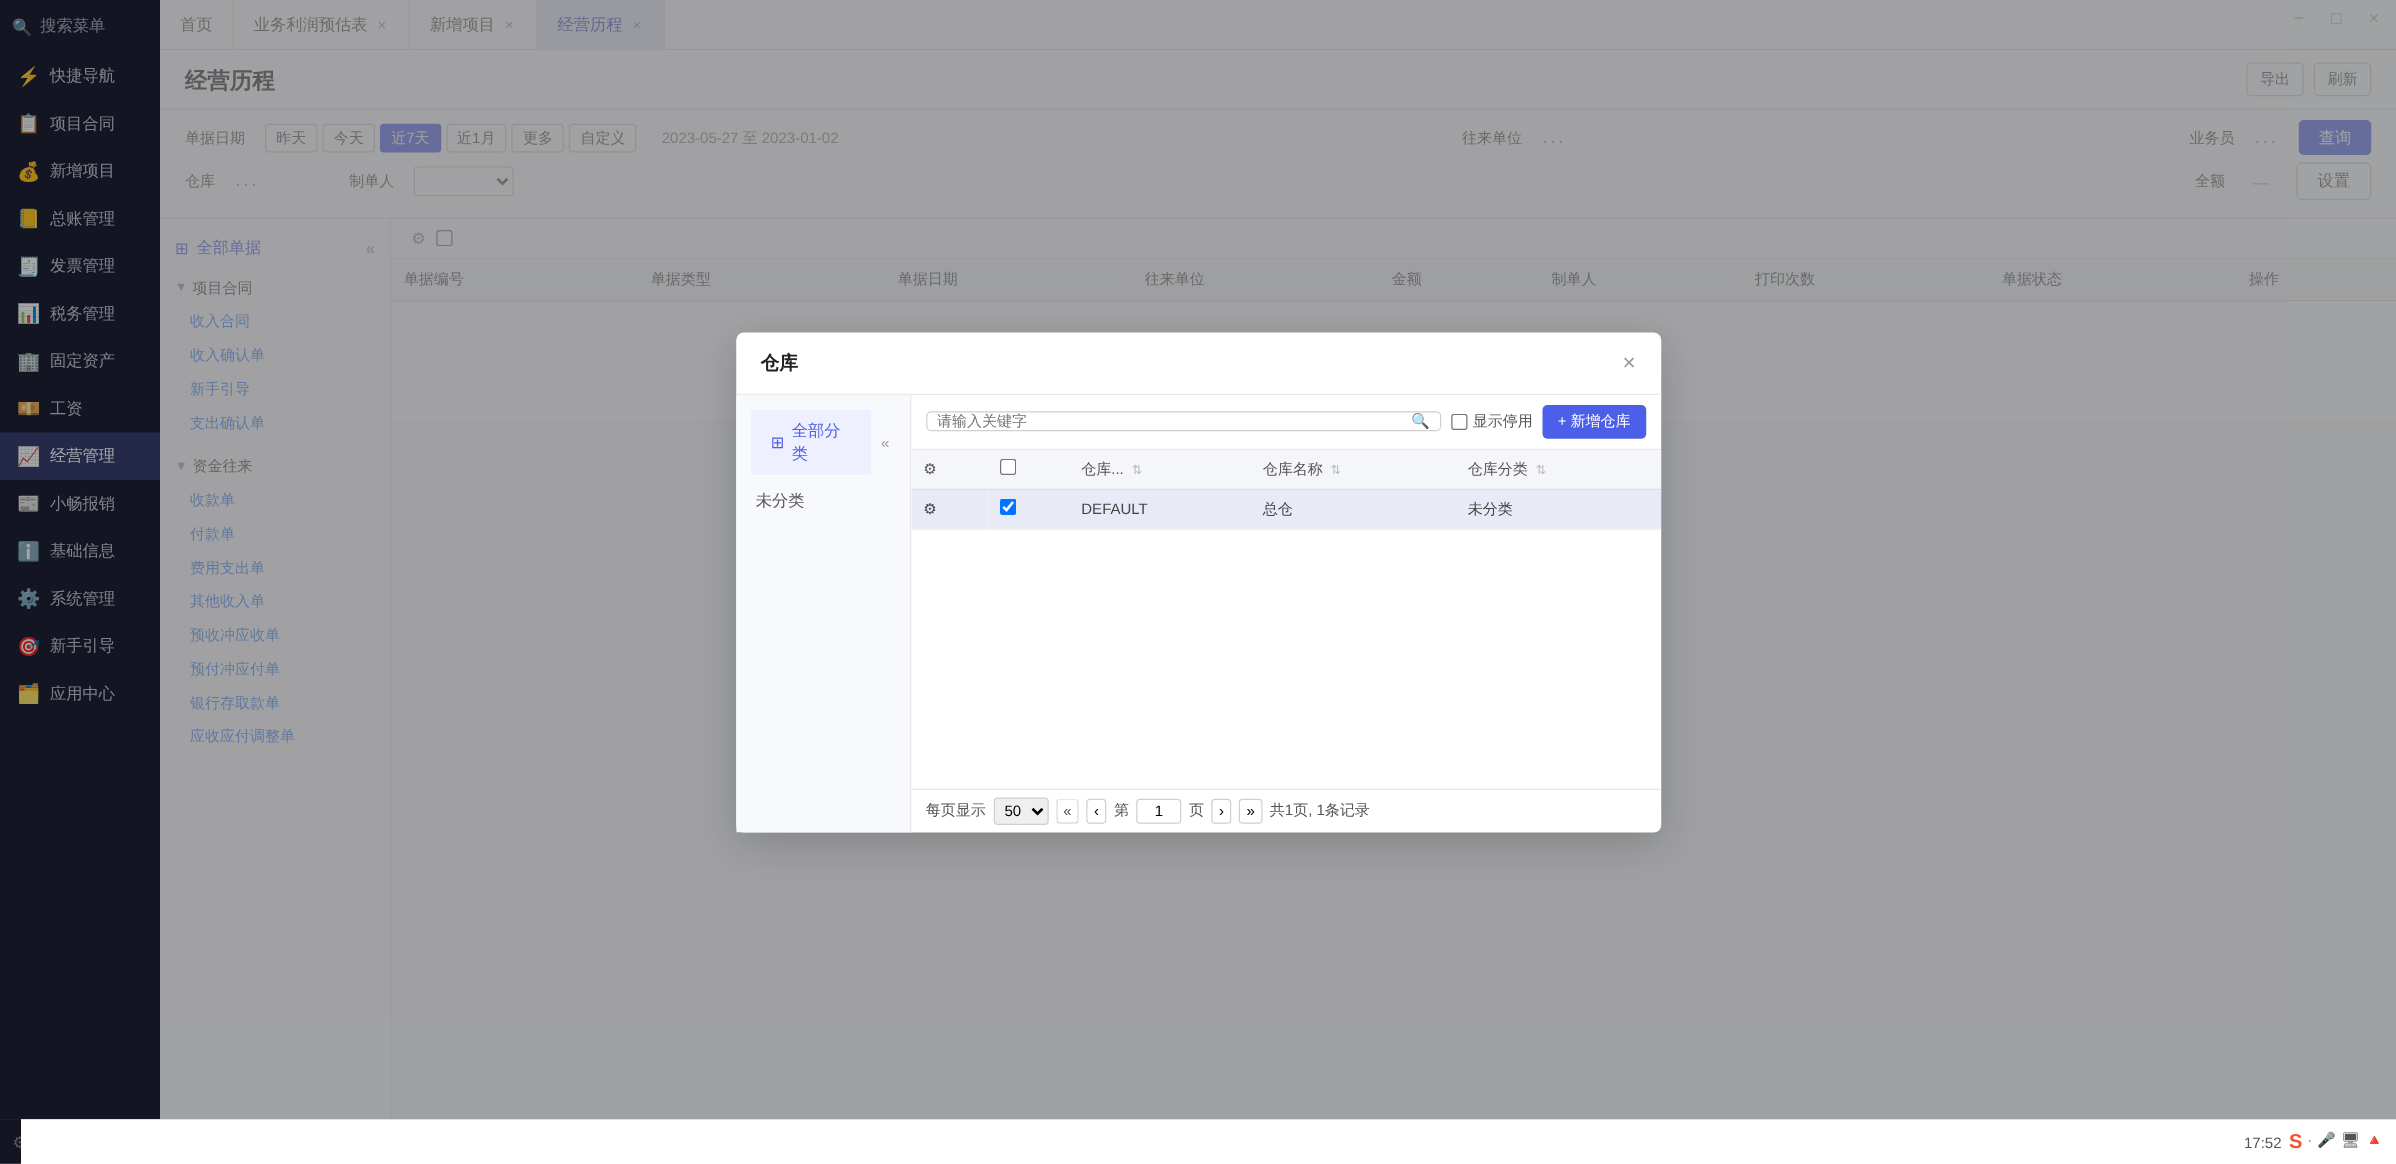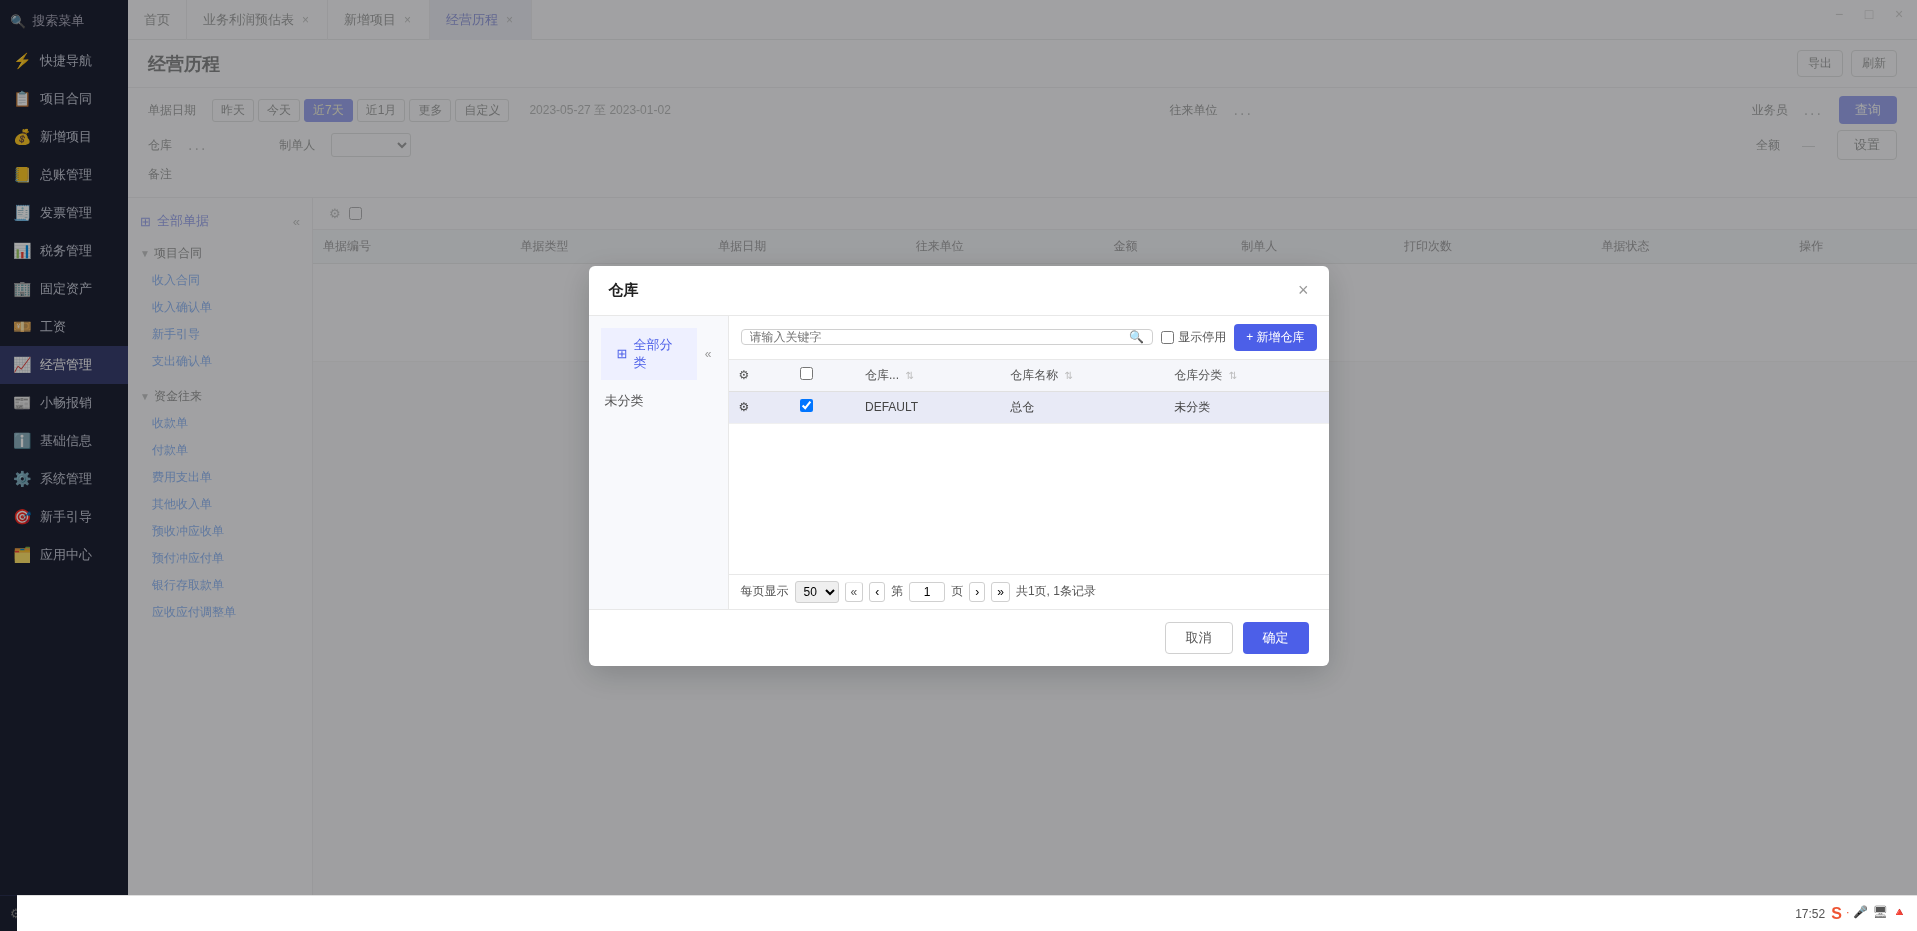--- a/index.html
+++ b/index.html
@@ -370,23 +370,20 @@
     <div class="filter-row">
       <span class="filter-label">仓库</span>
       <span class="filter-dots">...</span>
       <span style="flex:0 0 40px"></span>
       <span class="filter-label">制单人</span>
       <select class="filter-select"><option></option></select>
       <span style="flex:1"></span>
       <span class="filter-label">全额</span>
       <span style="margin: 0 6px; color:#bbb;">—</span>
       <button class="btn-settings">设置</button>
-    </div>
-    <div class="filter-row">
-      <span class="filter-label">备注</span>
     </div>
   </div>
 
   <div class="content-area">
 
     <div class="left-nav">
       <div class="left-nav-header">
         <span>⊞</span>
         <span>全部单据</span>
         <span class="collapse-btn">«</span>
@@ -540,24 +537,20 @@
           <span>第</span>
           <input type="text" class="page-input" value="1" style="">
           <span>页</span>
           <button class="page-btn">›</button>
           <button class="page-btn">»</button>
           <span>共1页, 1条记录</span>
         </div>
       </div>
     </div>
 
-    <div class="modal-action-bar">
-      <button class="btn-cancel">取消</button>
-      <button class="btn-confirm">确定</button>
-    </div>
   </div>
 </div>
 
 <div class="window-chrome">
   <div class="win-btn">−</div>
   <div class="win-btn">□</div>
   <div class="win-btn close">×</div>
 </div>
 
 <div class="taskbar">

